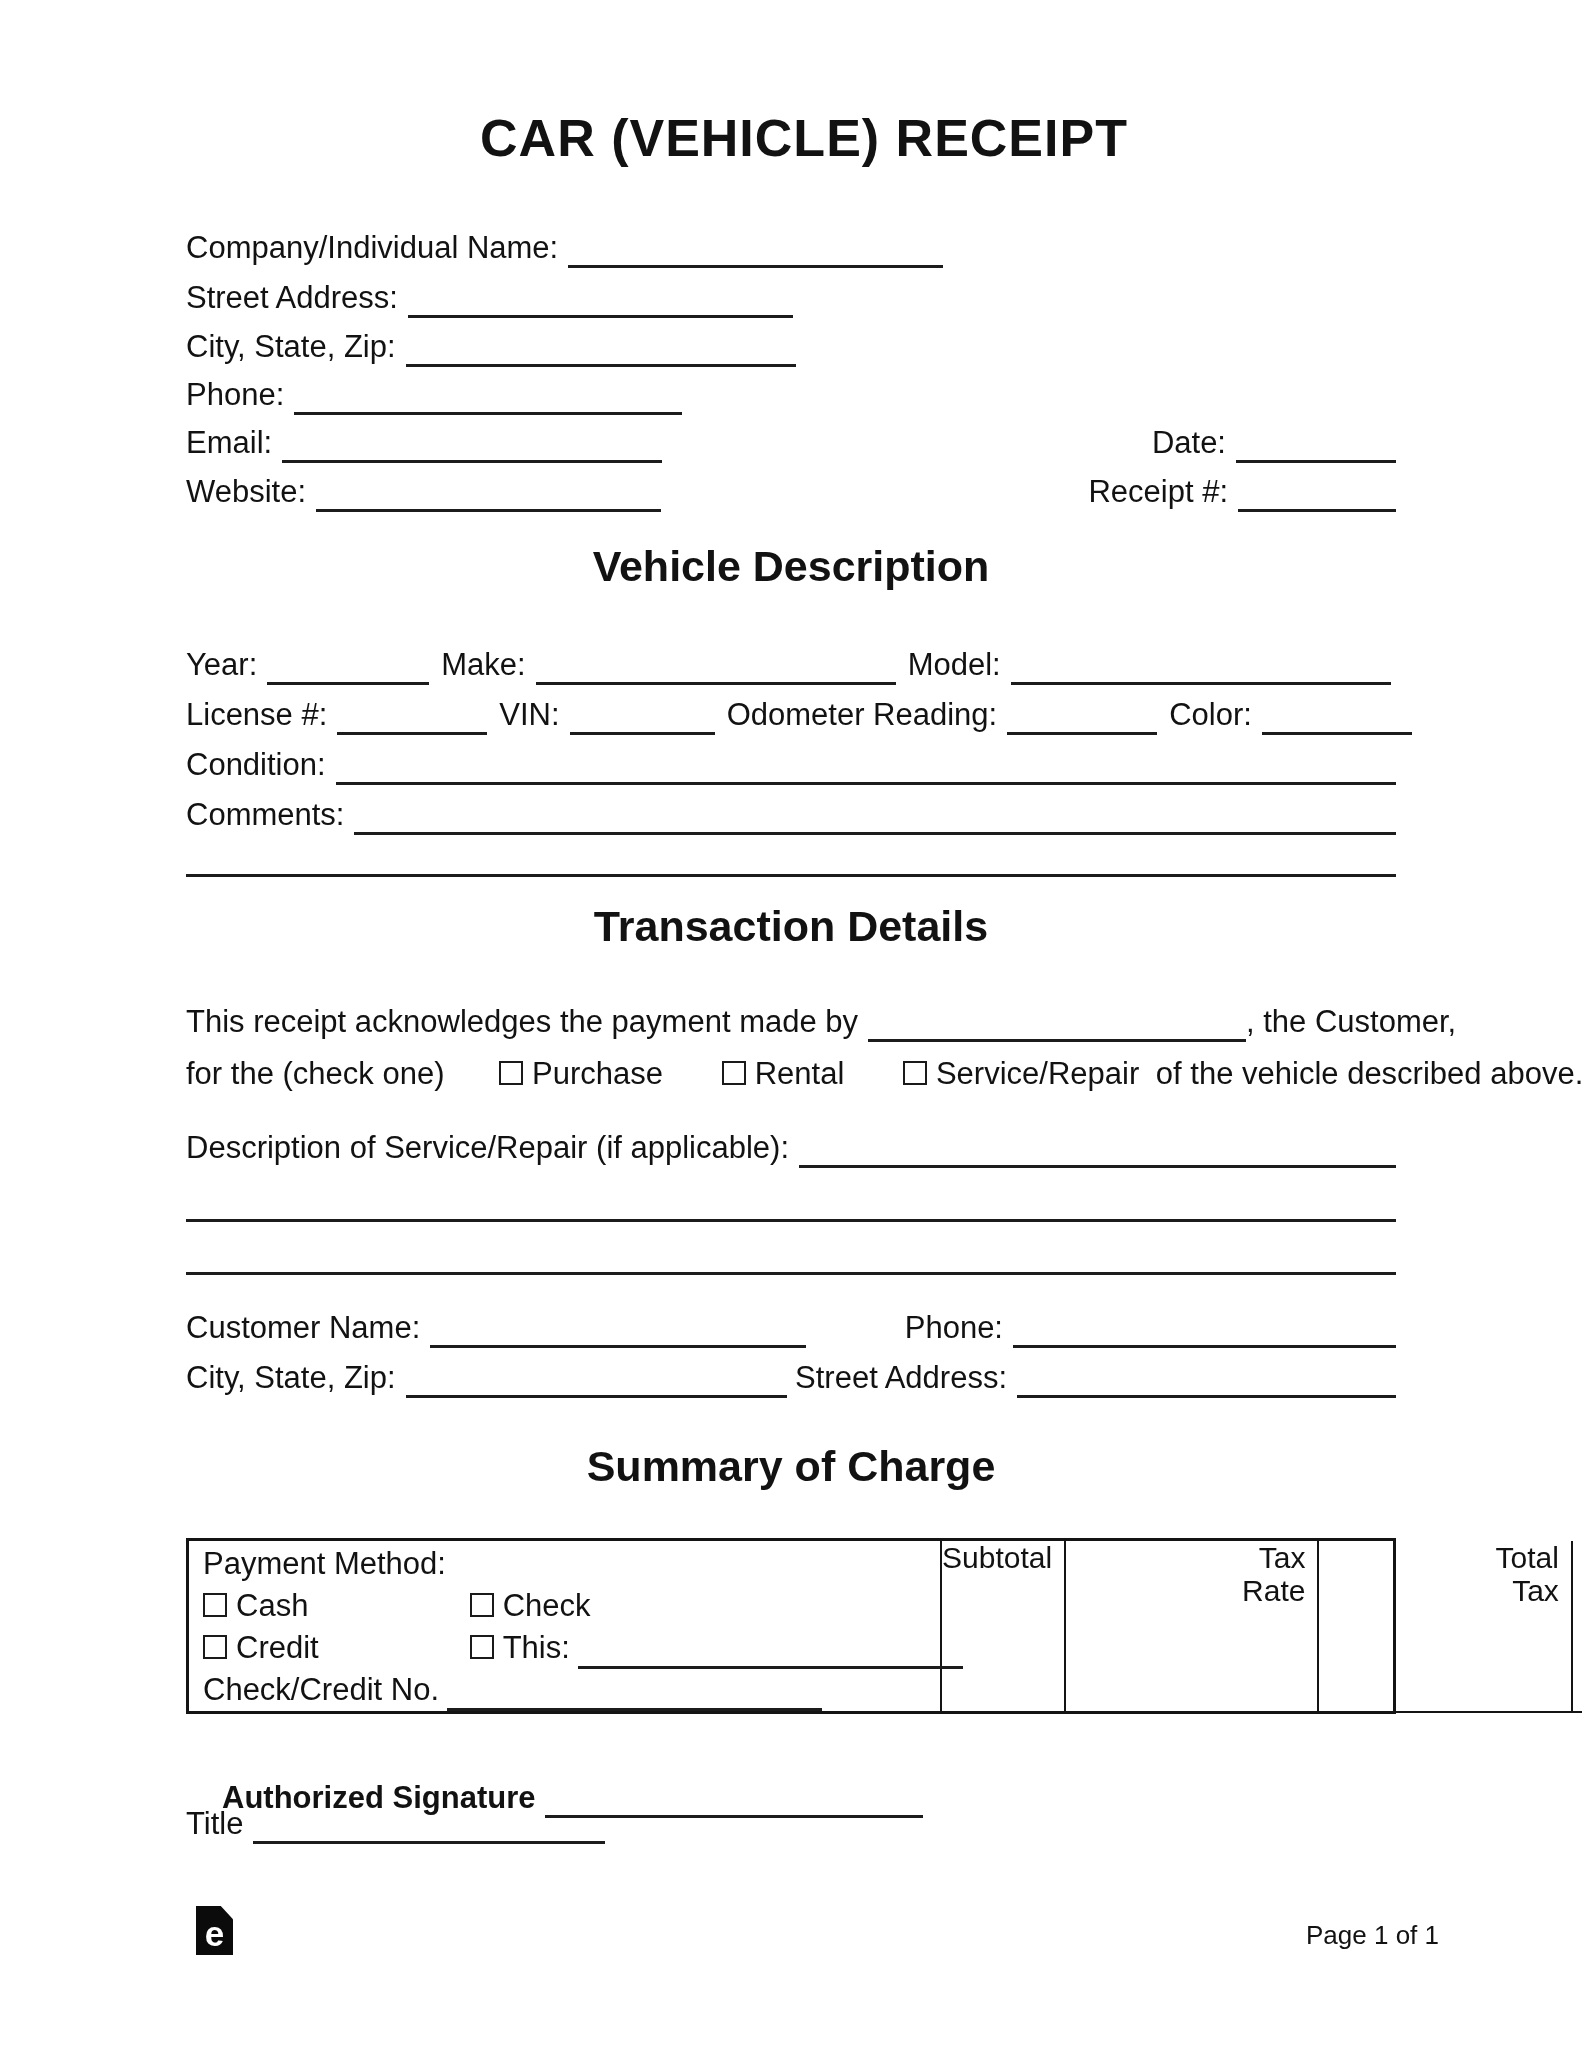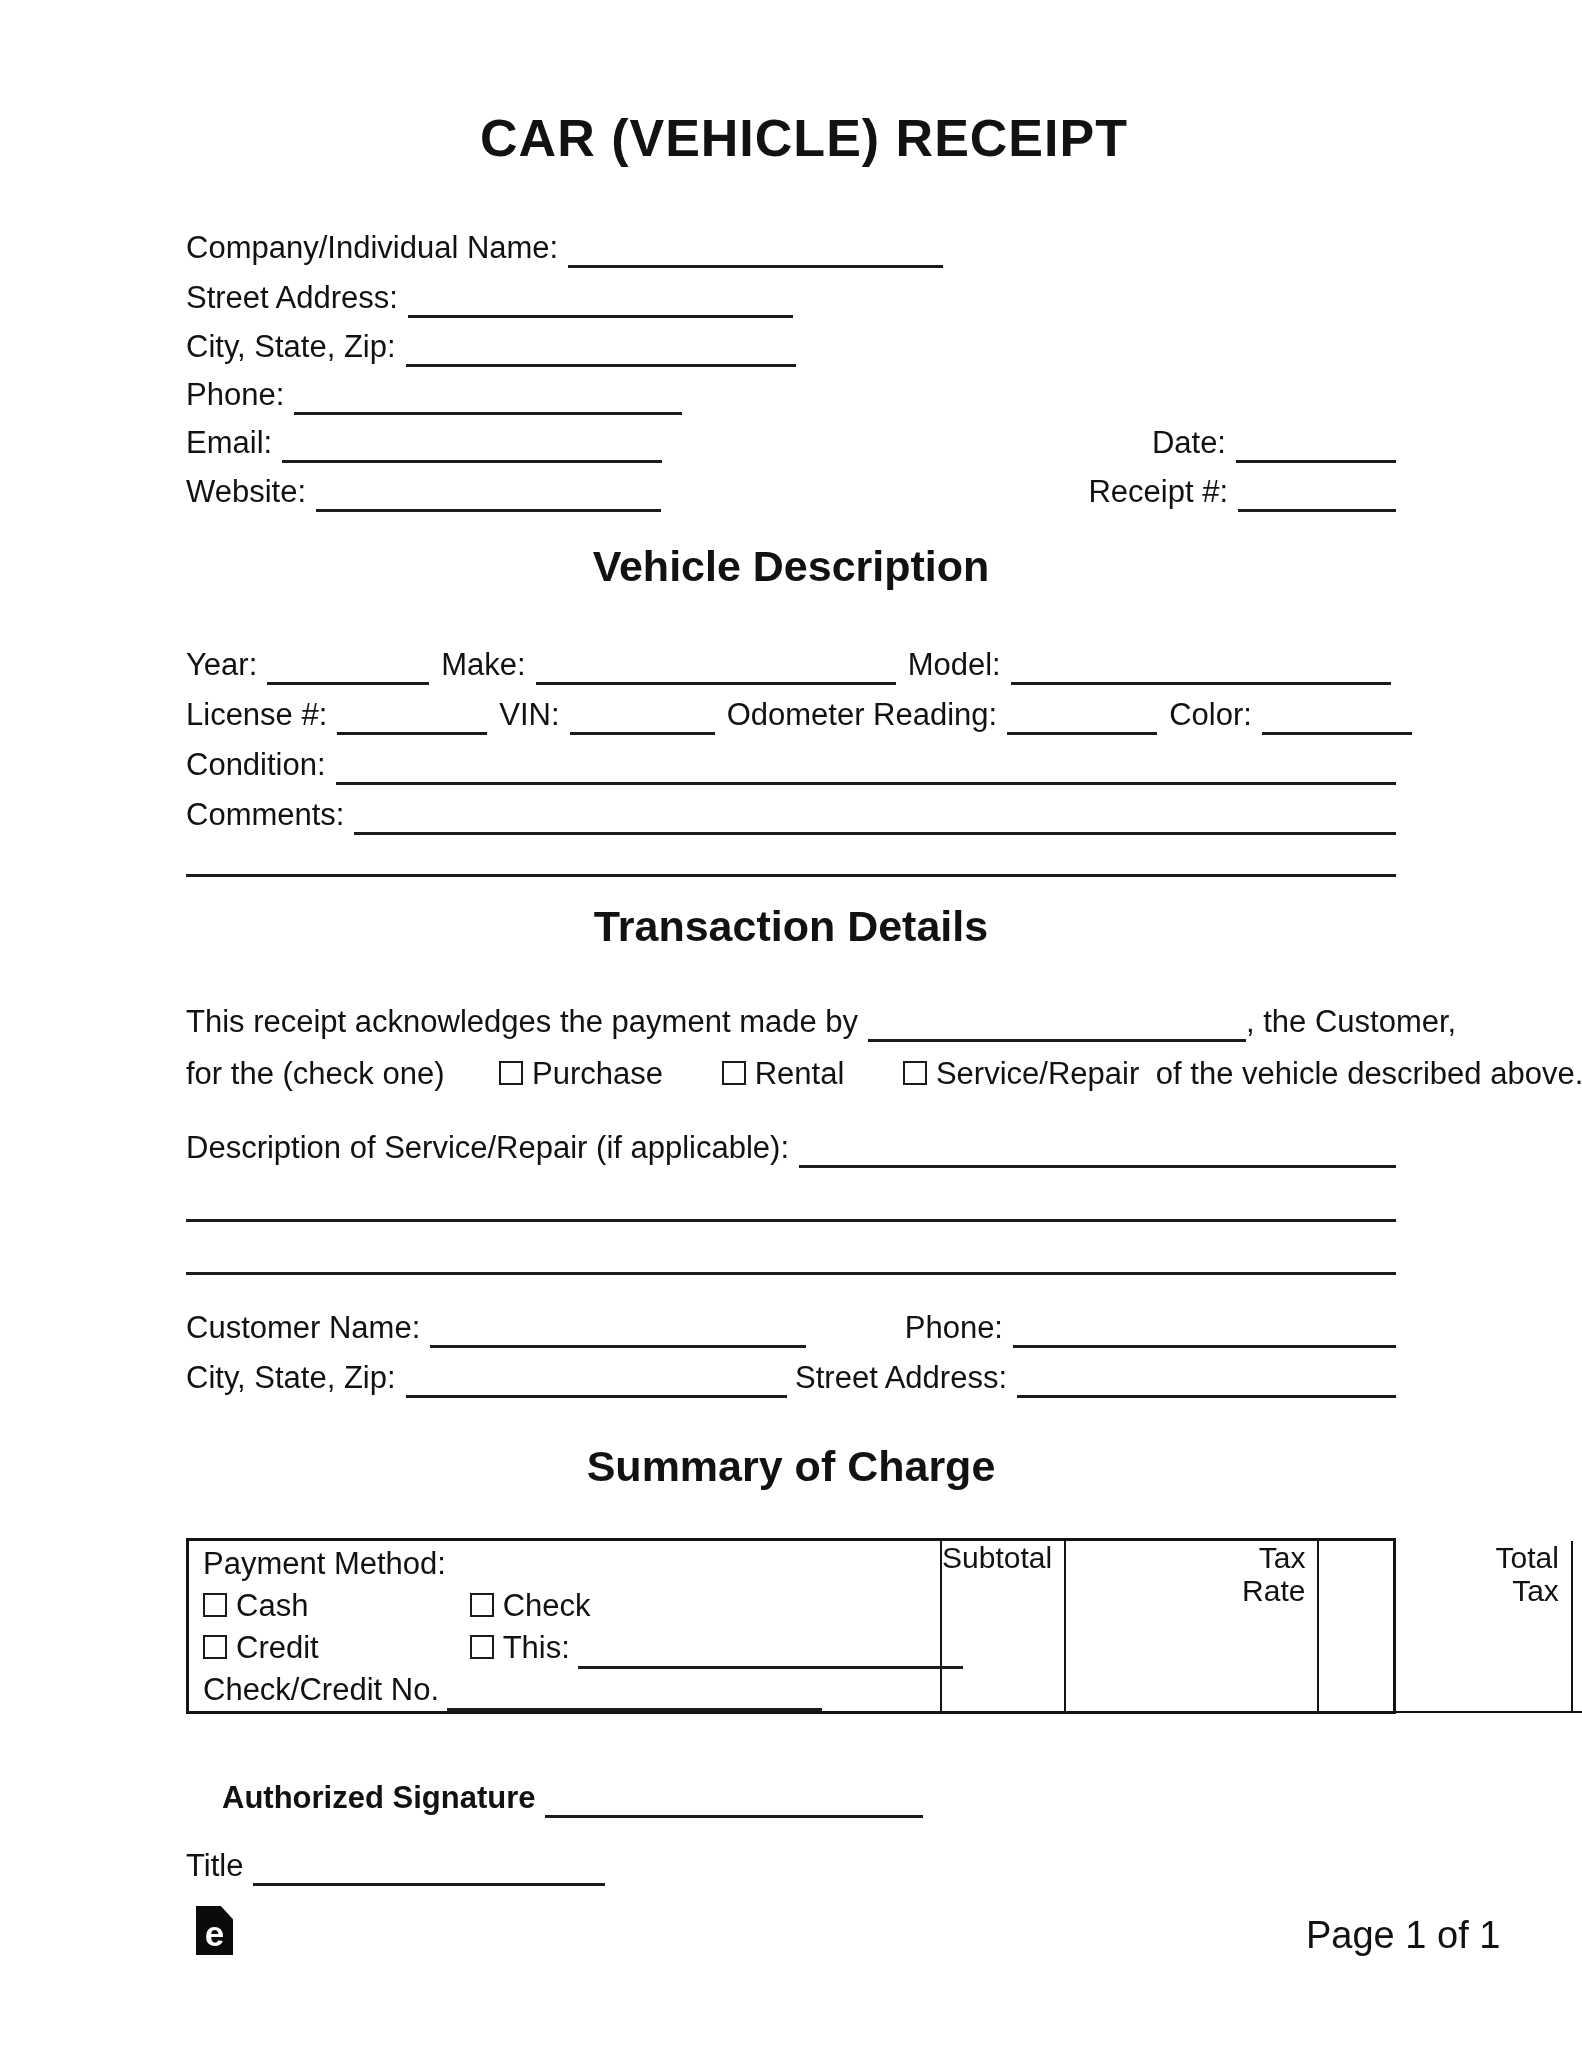--- a/index.html
+++ b/index.html
@@ -86,21 +86,21 @@
     background:#0b0b0b;
     clip-path:polygon(0 0,67% 0,100% 27%,100% 100%,0 100%);
     display:flex;align-items:center;justify-content:center;
   }
   .logo-letter{
     color:#ffffff;font-size:35px;font-weight:bold;
     line-height:49px;padding-top:6px;
   }
   .page-num{
     position:absolute;left:1306px;top:1916px;
-    font-size:38px;line-height:38px;
+    font-size:26px;line-height:38px;
   }
 </style>
 </head>
 <body>
 
 <div class="page">
 
   <div class="title">CAR (VEHICLE) RECEIPT</div>
 
   <div class="row" style="top:228px">
@@ -233,21 +233,21 @@
         <div class="sum-label">Total Amount Due</div>
         <div class="sum-value"></div>
       </div>
     </div>
   </div>
 
   <div class="row" style="top:1778px">
     <span class="lbl sig-lbl">Authorized Signature</span><span class="u" style="width:378px"></span>
   </div>
 
-  <div class="row" style="top:1846px">
+  <div class="row" style="top:1804px">
     <span class="lbl">Title</span><span class="u" style="width:352px"></span>
   </div>
 
   <div class="logo">
     <span class="logo-letter">e</span>
   </div>
 
   <div class="page-num">Page 1 of 1</div>
 
 </div>

